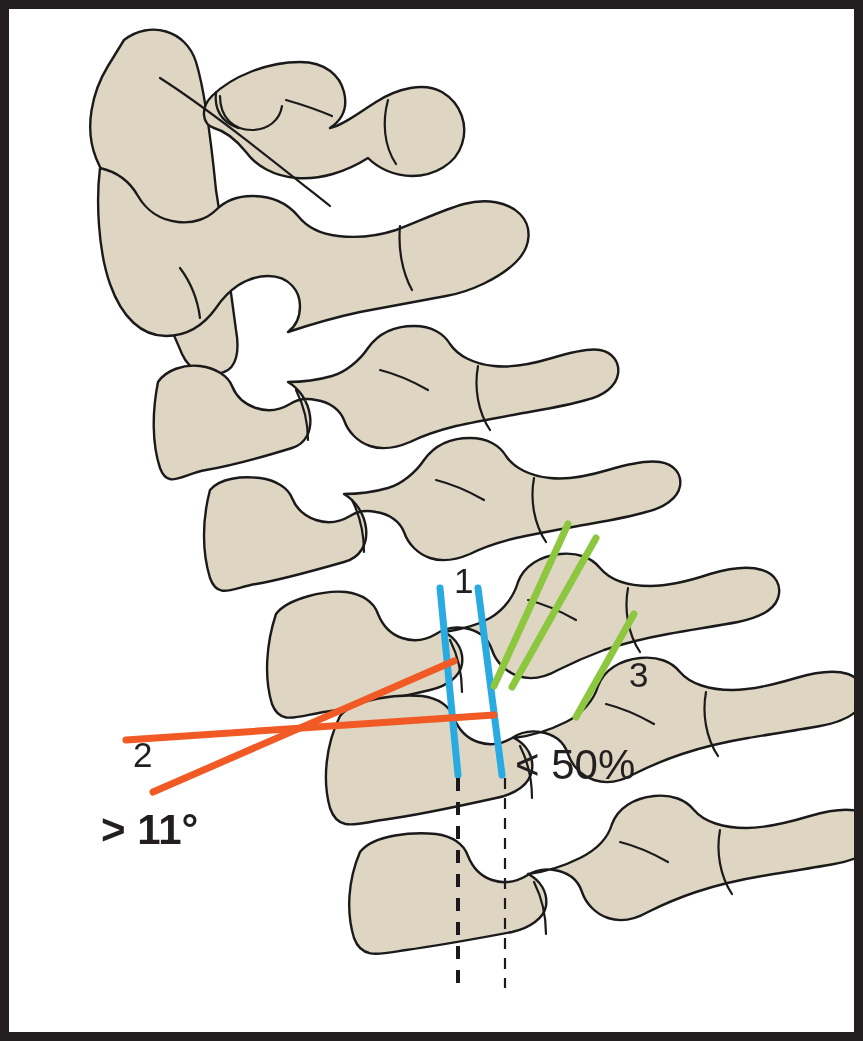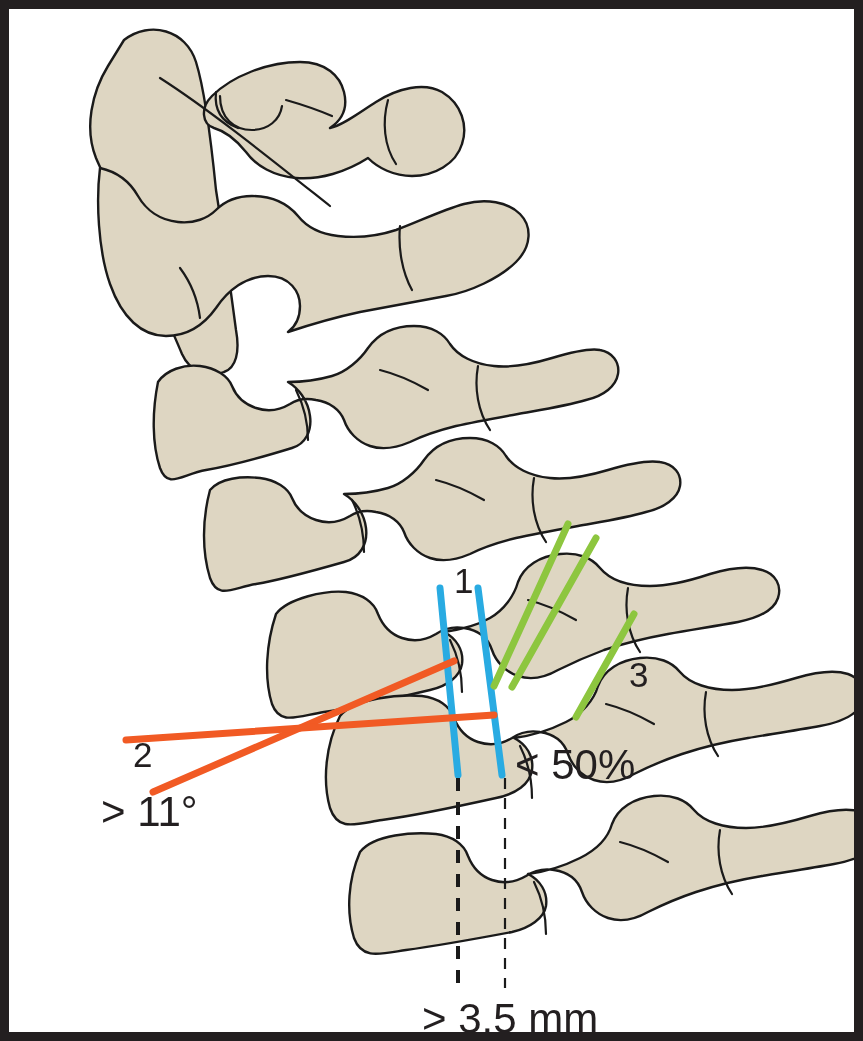--- a/index.html
+++ b/index.html
@@ -237,19 +237,18 @@
       <line class="dash-thin" x1="505" y1="778" x2="505" y2="988"></line>
     </g>
   </svg>
 
   <div class="fig-label label-num" style="left:445px; top:554px;">1</div>
 
   <div class="fig-label label-num" style="left:124px; top:728px;">2</div>
 
   <div class="fig-label label-num" style="left:620px; top:648px;">3</div>
 
-  <div class="fig-label label-measure" style="left:92px; top:782px;">&gt; 11°</div>
+  <div class="fig-label label-measure" style="left:92px; top:800px;font-weight:bold;">&gt; 11°</div>
 
   <div class="fig-label label-measure" style="left:506px; top:735px;">&lt; 50%</div>
 
-  <div class="fig-label label-measure" style="left:413px; top:989px;">&gt; 3.5 mm</div>
 
 </div>
 
 </body></html>

